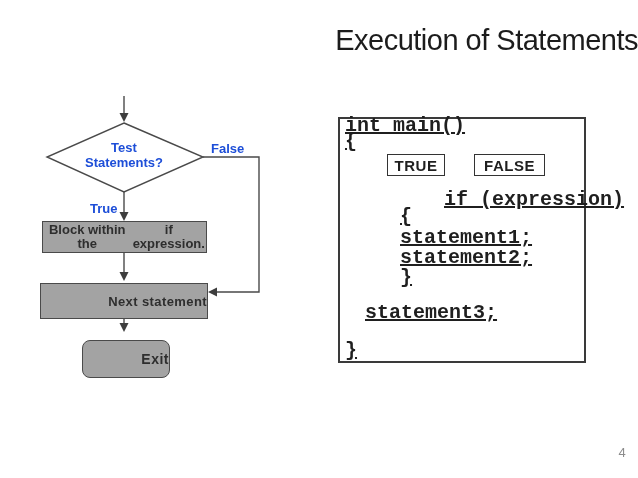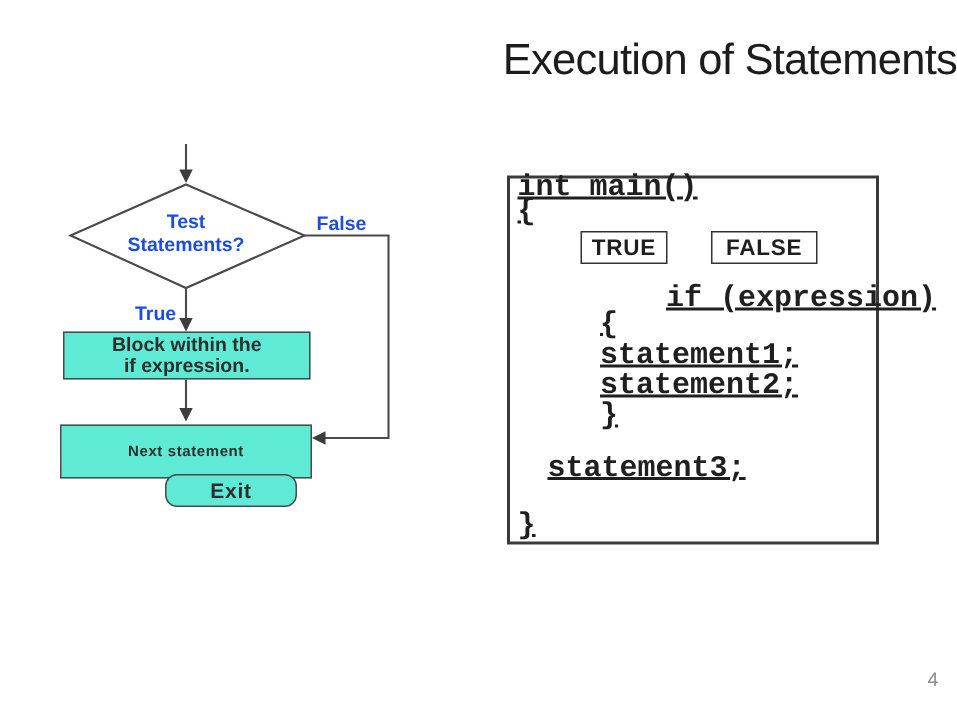--- a/index.html
+++ b/index.html
@@ -7,27 +7,27 @@
     position:relative;width:638px;height:478px;background:#ffffff;
     font-family:"Liberation Sans",sans-serif;overflow:hidden;
   }
   .title{
     position:absolute;left:0;right:0;top:22px;height:36px;line-height:36px;
     text-align:right;font-size:29px;letter-spacing:-0.5px;color:#1c1c1c;
   }
   svg.wires{position:absolute;left:0;top:0;}
   
   .fbox{
-    position:absolute;box-sizing:border-box;border:1.7px solid #4a4a4a;background:#5eead4;
-    display:flex;flex-direction:column;align-items:center;justify-content:center;
+    position:absolute;box-sizing:border-box;border:1.7px solid #4a4a4a;background:#a3a3a3;
+    display:flex;flex-direction:row;align-items:center;justify-content:flex-end;
     font-weight:bold;color:#2e2e2e;text-align:center;
   }
   .block-box{left:42px;top:221px;width:165px;height:32px;font-size:13px;line-height:14px;}
-  .next-box{left:40px;top:283px;width:168px;height:36px;font-size:10px;letter-spacing:0.4px;}
-  .exit-box{left:82px;top:316px;width:88px;height:22px;border-radius:8px;font-size:14px;letter-spacing:0.5px;margin-left:28px;}
+  .next-box{left:40px;top:283px;width:168px;height:36px;font-size:13px;letter-spacing:0.4px;}
+  .exit-box{left:82px;top:340px;width:88px;height:38px;border-radius:8px;font-size:14px;letter-spacing:0.5px;}
   .flabel{
     position:absolute;font-weight:bold;color:#1d4ed8;font-size:13px;line-height:15px;
   }
   .diamond-label{left:54px;top:140px;width:140px;text-align:center;}
   .false-label{left:211px;top:141px;}
   .true-label{left:90px;top:201px;}
   
   .code-box{
     position:absolute;left:338px;top:117px;width:248px;height:246px;
     box-sizing:border-box;border:2px solid #3a3a3a;background:#fff;

